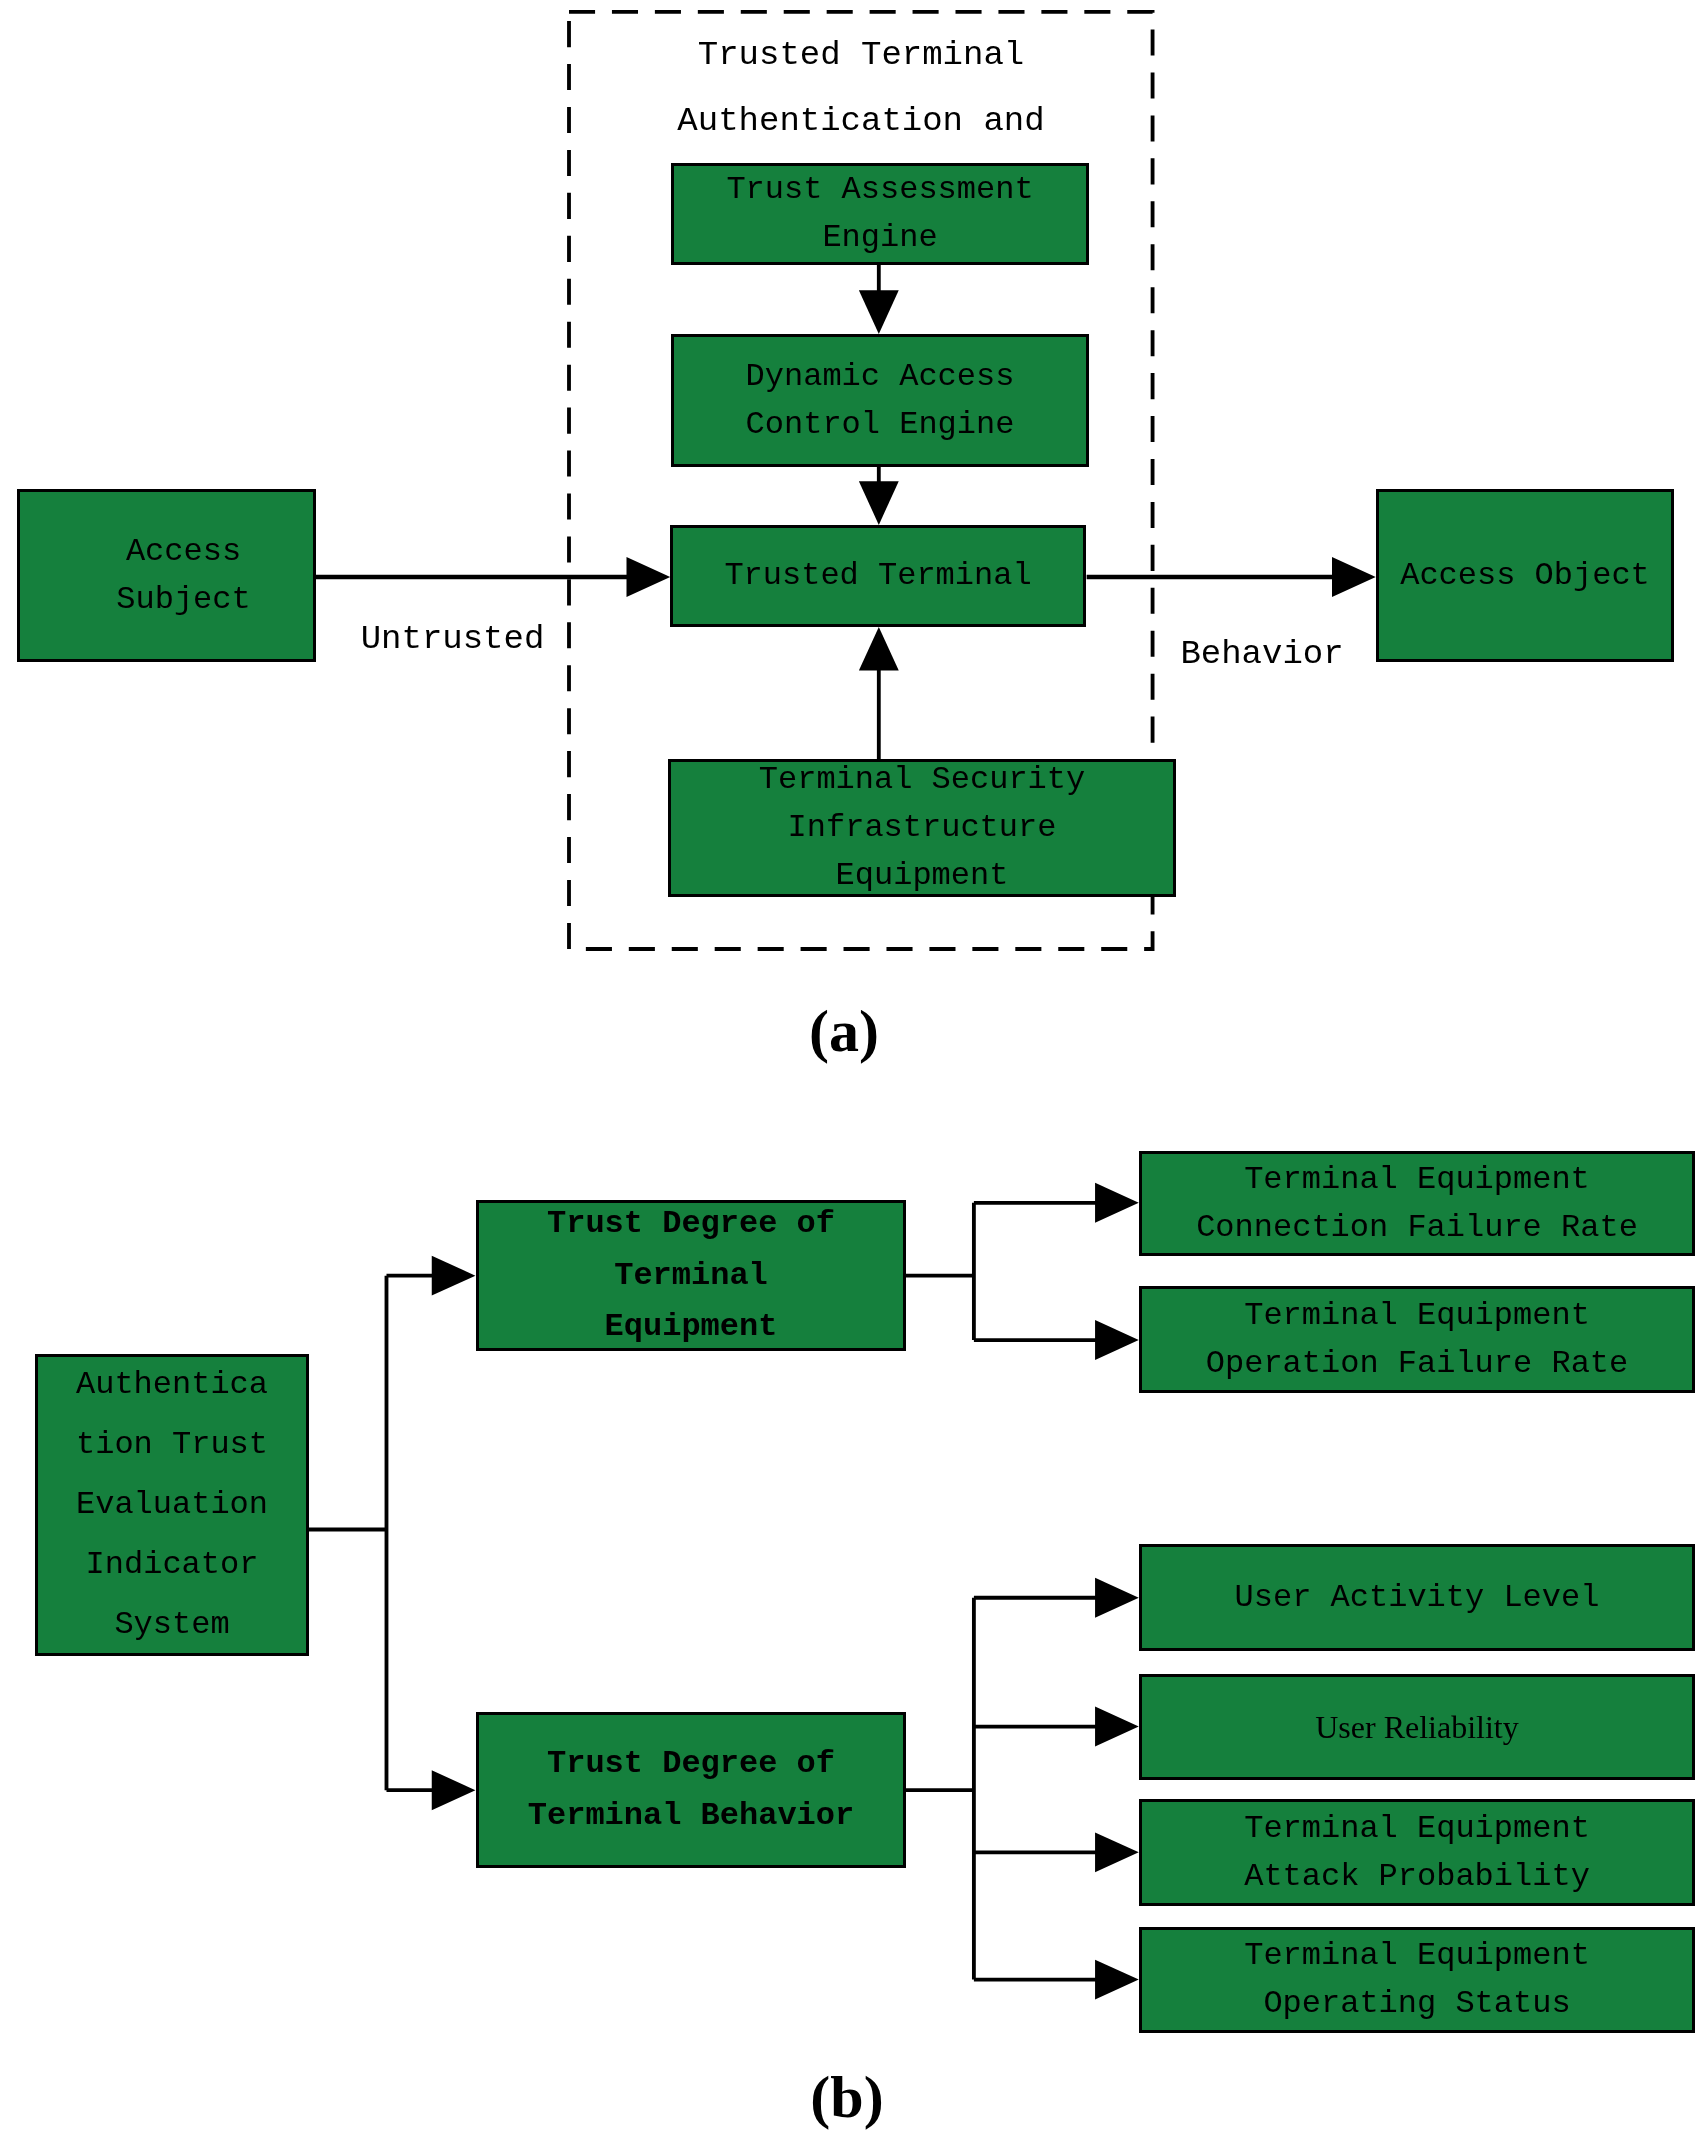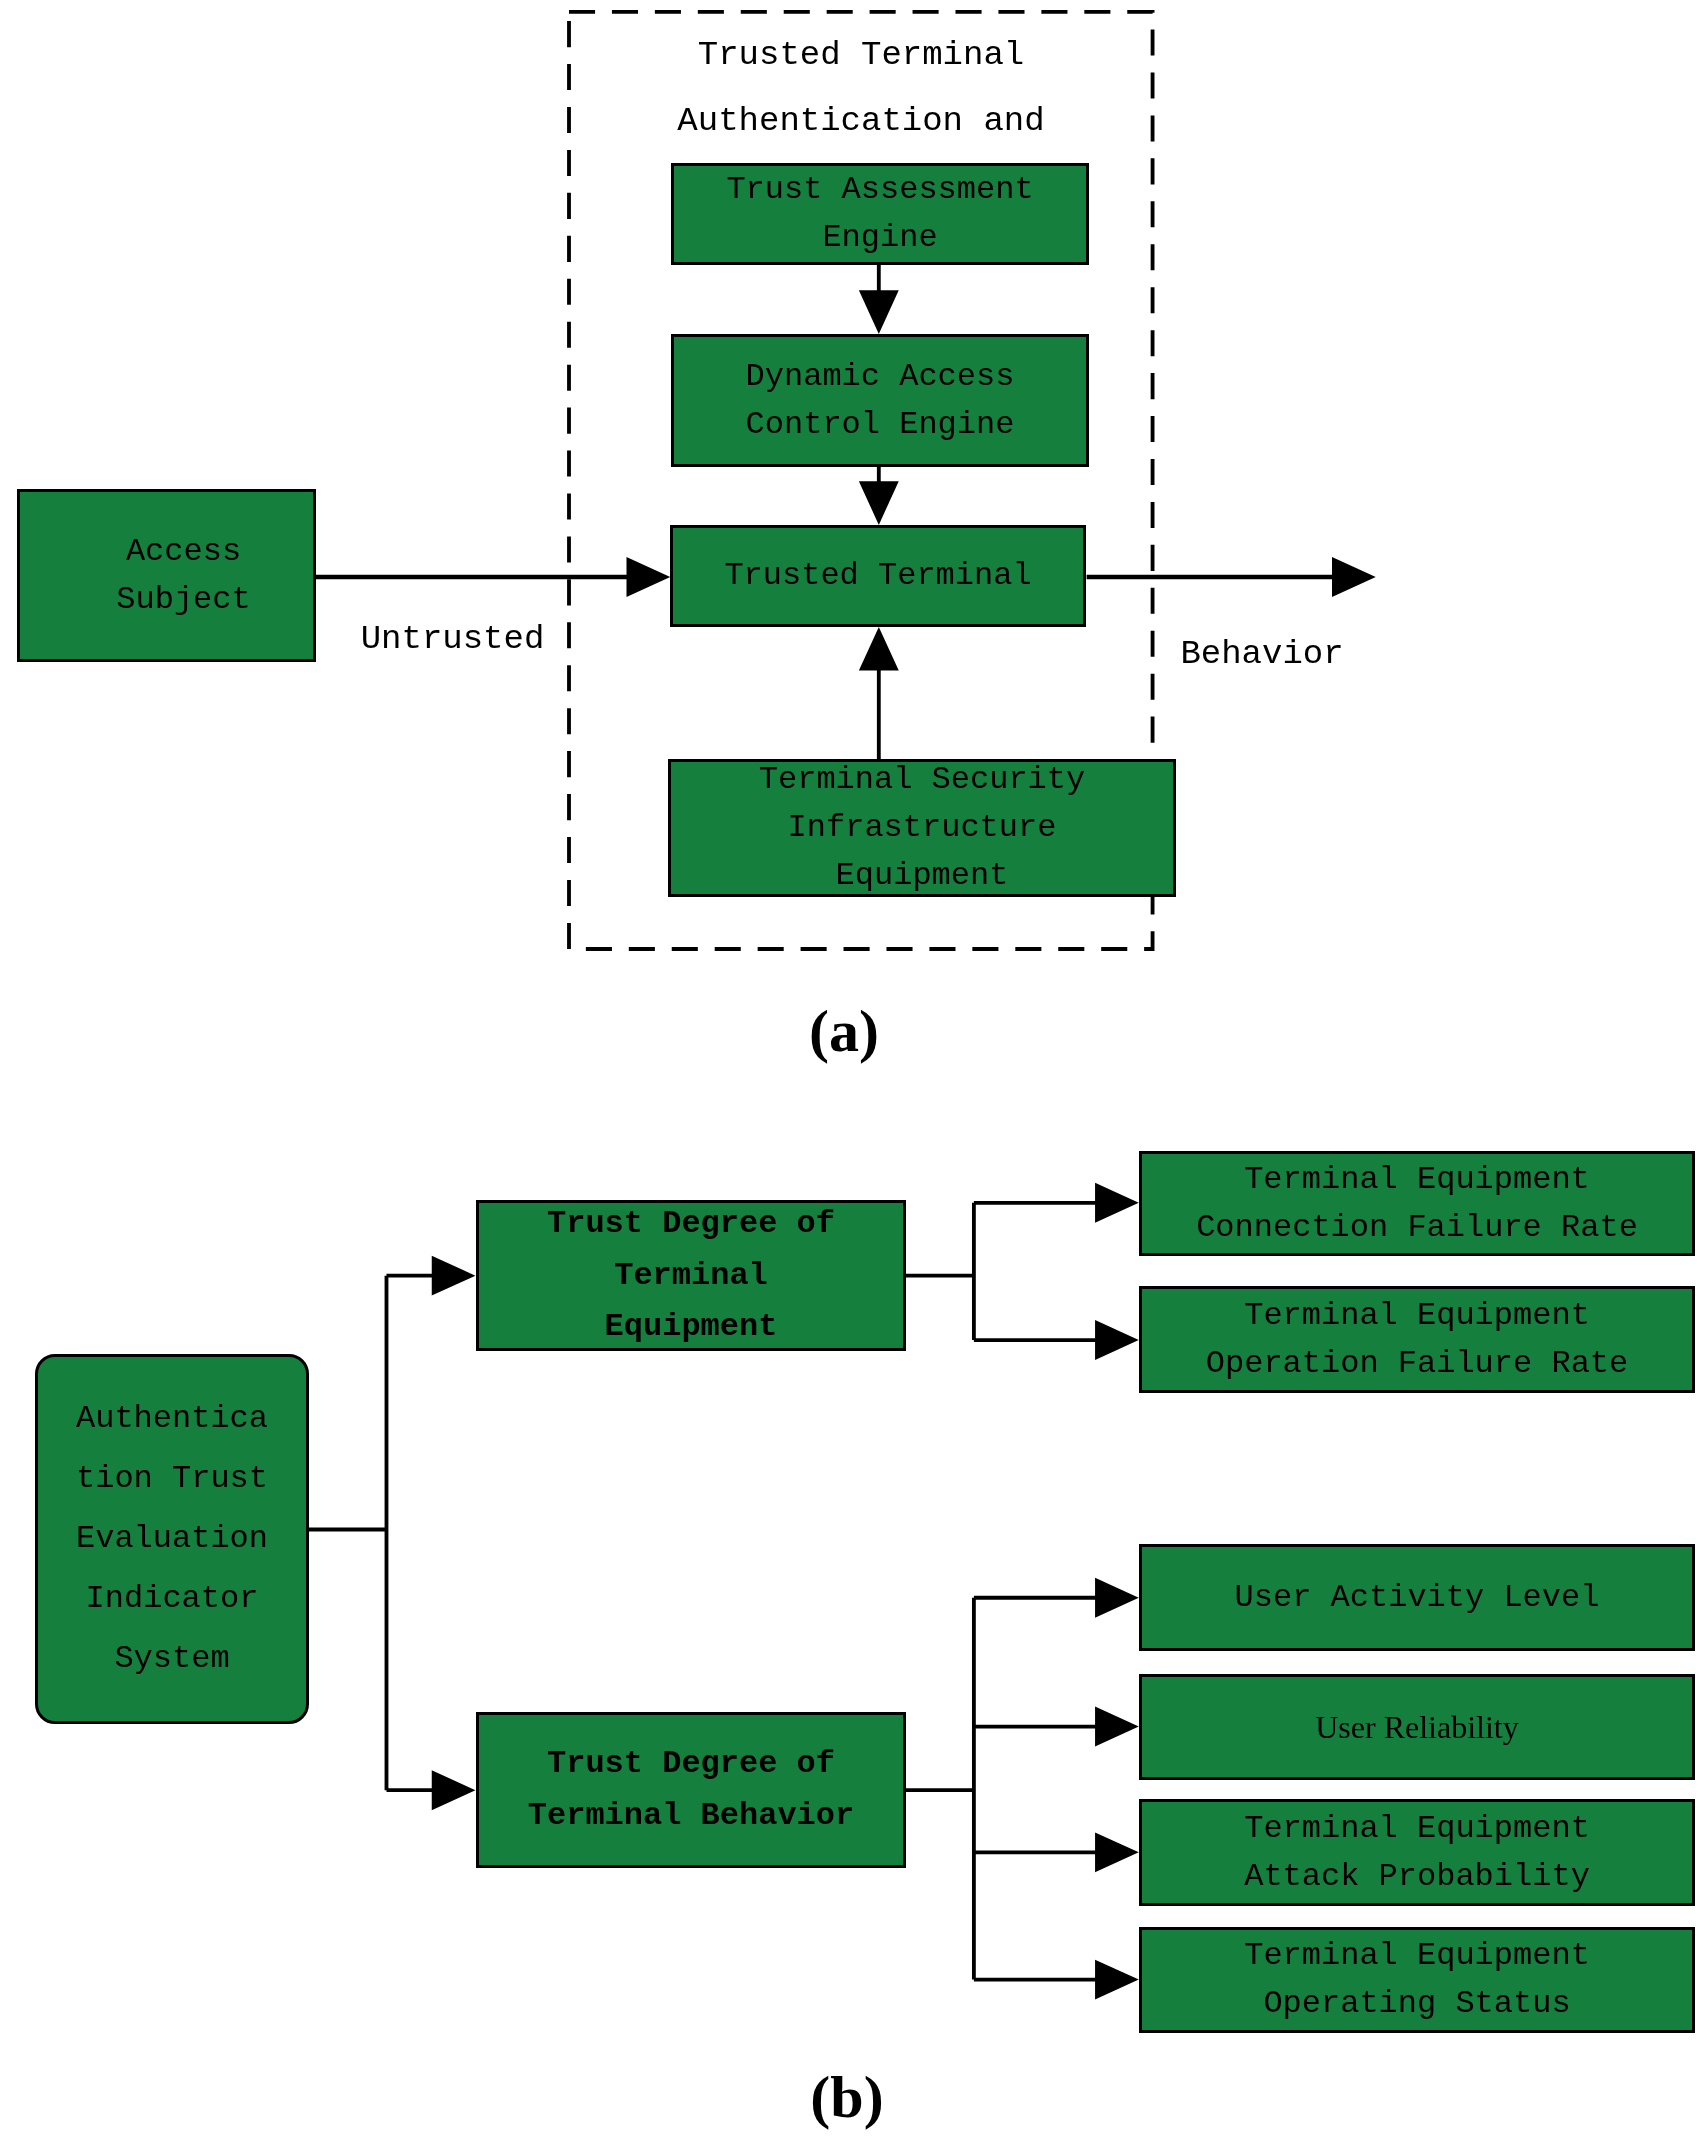--- a/index.html
+++ b/index.html
@@ -134,28 +134,29 @@
 
   <div class="box" style="left:670px; top:525px; width:416px; height:102px;">Trusted Terminal</div>
 
   <div class="box" style="left:668px; top:759px; width:508px; height:138px;">Terminal Security
 Infrastructure
 Equipment</div>
 
   <div class="box" style="left:17px; top:489px; width:299px; height:173px;padding-left:34px;">Access
 Subject</div>
 
+  <div class="box" style="left:1376px; top:489px; width:298px; height:173px;">Access Object</div>
 
   <div class="floating-label" style="left:330px; top:620px; width:245px;">Untrusted</div>
 
   <div class="floating-label" style="left:1166px; top:635px; width:192px;">Behavior</div>
 
   <div class="caption" style="left:729px; top:997px; width:230px;">(a)</div>
 
-  <div class="box lh-root" style="left:35px; top:1354px; width:274px; height:370px;border-radius:20px;">Authentica
+  <div class="box lh-root" style="left:35px; top:1354px; width:274px; height:302px;">Authentica
 tion Trust
 Evaluation
 Indicator
 System</div>
 
   <div class="box lh-tall" style="left:476px; top:1200px; width:430px; height:151px;">Trust Degree of
 Terminal
 Equipment</div>
 
   <div class="box lh-tall" style="left:476px; top:1712px; width:430px; height:156px;">Trust Degree of

